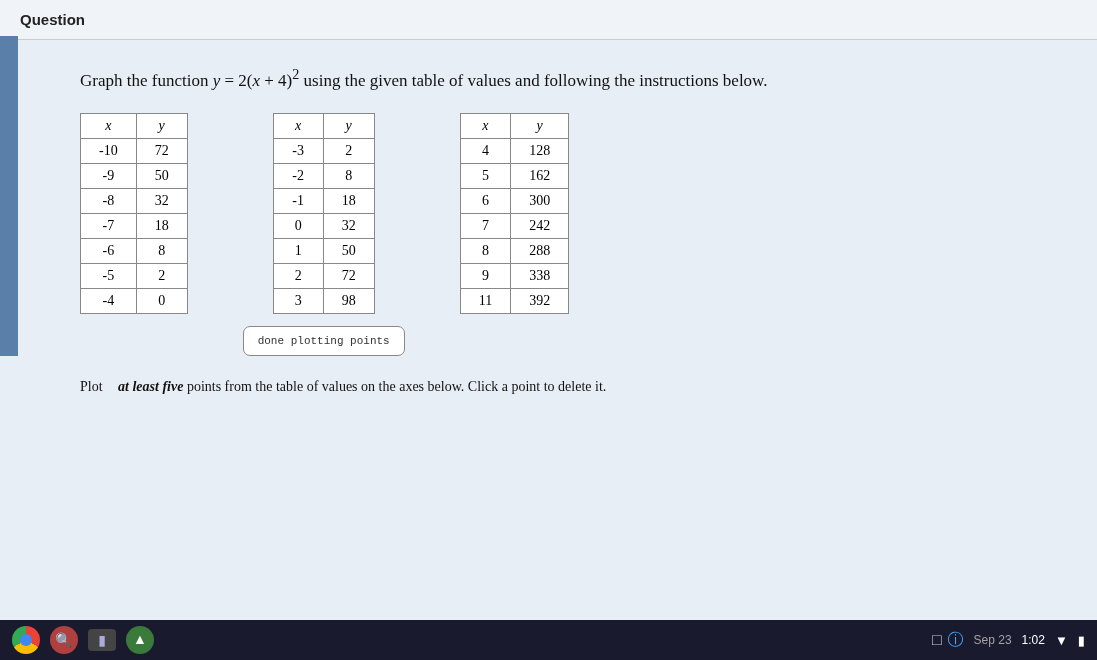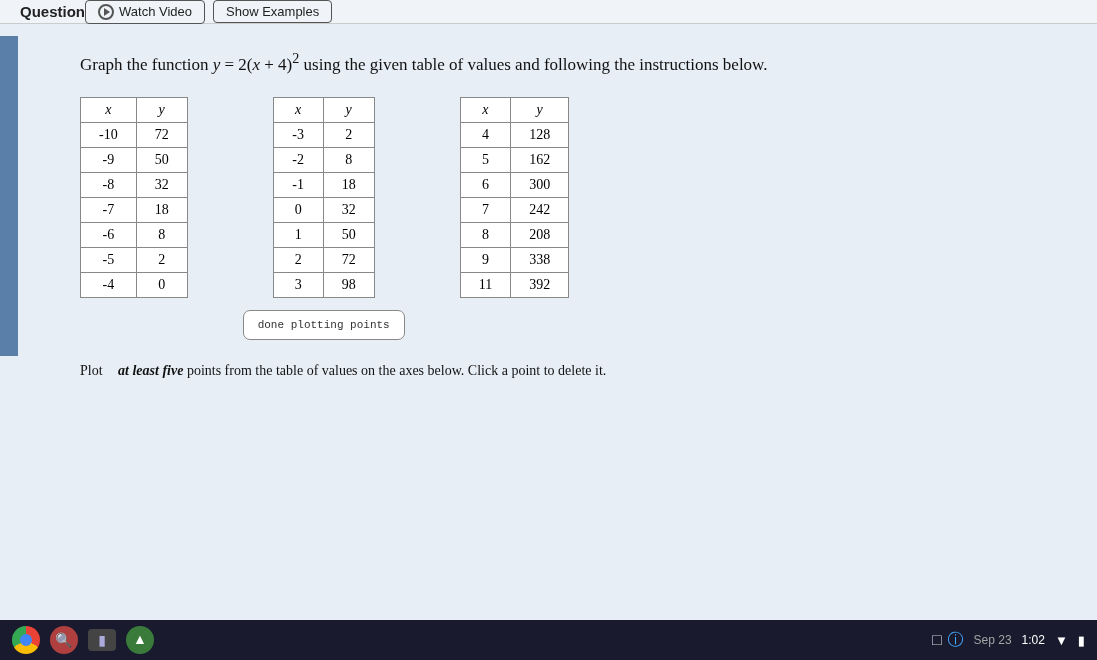--- a/index.html
+++ b/index.html
@@ -16,25 +16,25 @@
     .screen {
       width: 1097px;
       height: 620px;
       background: #e8eef5;
       position: relative;
     }
 
     .header-bar {
       display: flex;
       align-items: center;
-      justify-content: flex-start;
+      justify-content: space-between;
       padding: 8px 20px;
       background: #f0f4f8;
       border-bottom: 1px solid #ccc;
-      height: 24px;
+      height: 40px;
     }
 
     .header-left {
       font-size: 15px;
       font-weight: bold;
       color: #222;
       font-family: Arial, sans-serif;
     }
 
     .header-right {
@@ -236,29 +236,20 @@
   </style>
 </head>
 <body>
 
 <div class="screen">
 
   <div class="left-blue-bar"></div>
 
   <div class="header-bar">
     <span class="header-left">Question</span>
-    <div class="header-right">
-      <button class="watch-video-btn">
-        <span class="watch-icon"></span>
-        <span>Watch Video</span>
-      </button>
-      <button class="show-examples-btn">
-        <span>Show Examples</span>
-      </button>
-    </div>
   </div>
 
   <div class="content-area">
 
     <div class="question-text">
       Graph the function <em>y</em> = 2(<em>x</em> + 4)<sup>2</sup> using the given table of values and following the instructions below.
     </div>
 
     <div class="tables-wrapper">
 
@@ -367,21 +358,21 @@
               <tr>
                 <td>6</td>
                 <td>300</td>
               </tr>
               <tr>
                 <td>7</td>
                 <td>242</td>
               </tr>
               <tr>
                 <td>8</td>
-                <td>208</td>
+                <td>288</td>
               </tr>
               <tr>
                 <td>9</td>
                 <td>338</td>
               </tr>
               <tr>
                 <td>11</td>
                 <td>392</td>
               </tr>
             </tbody>

